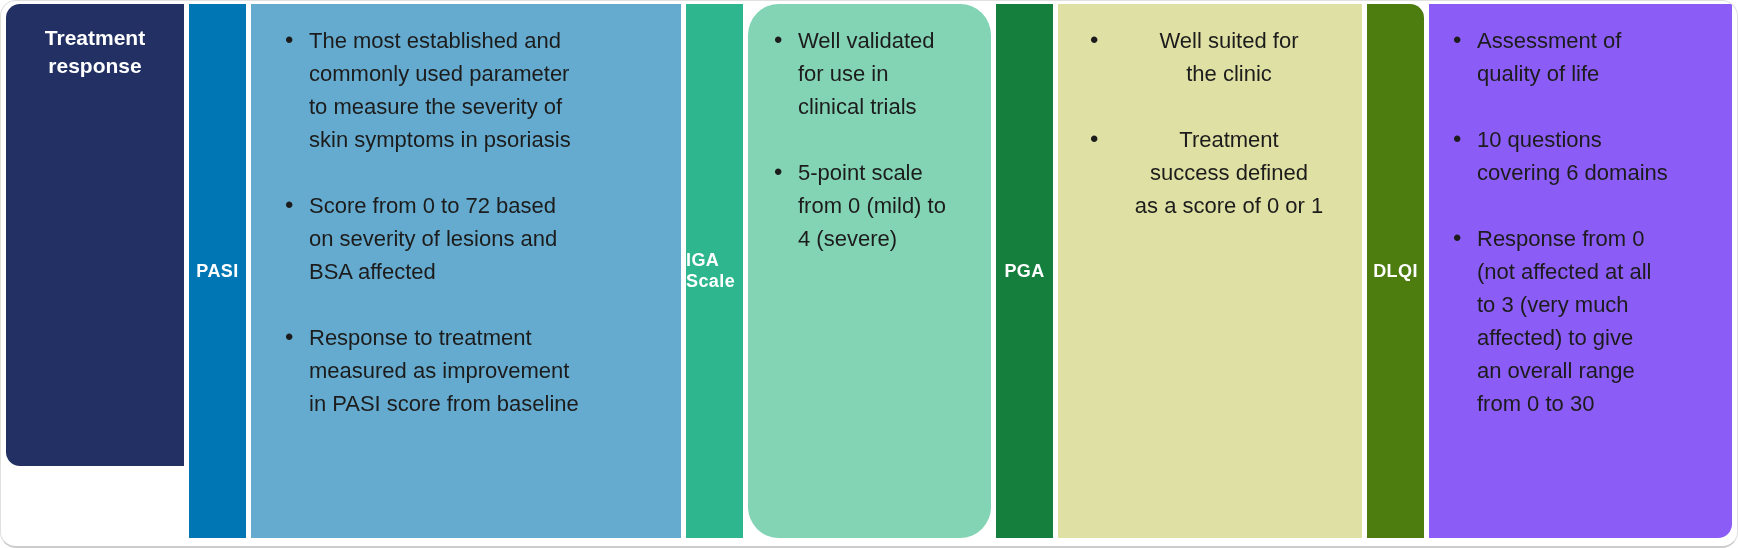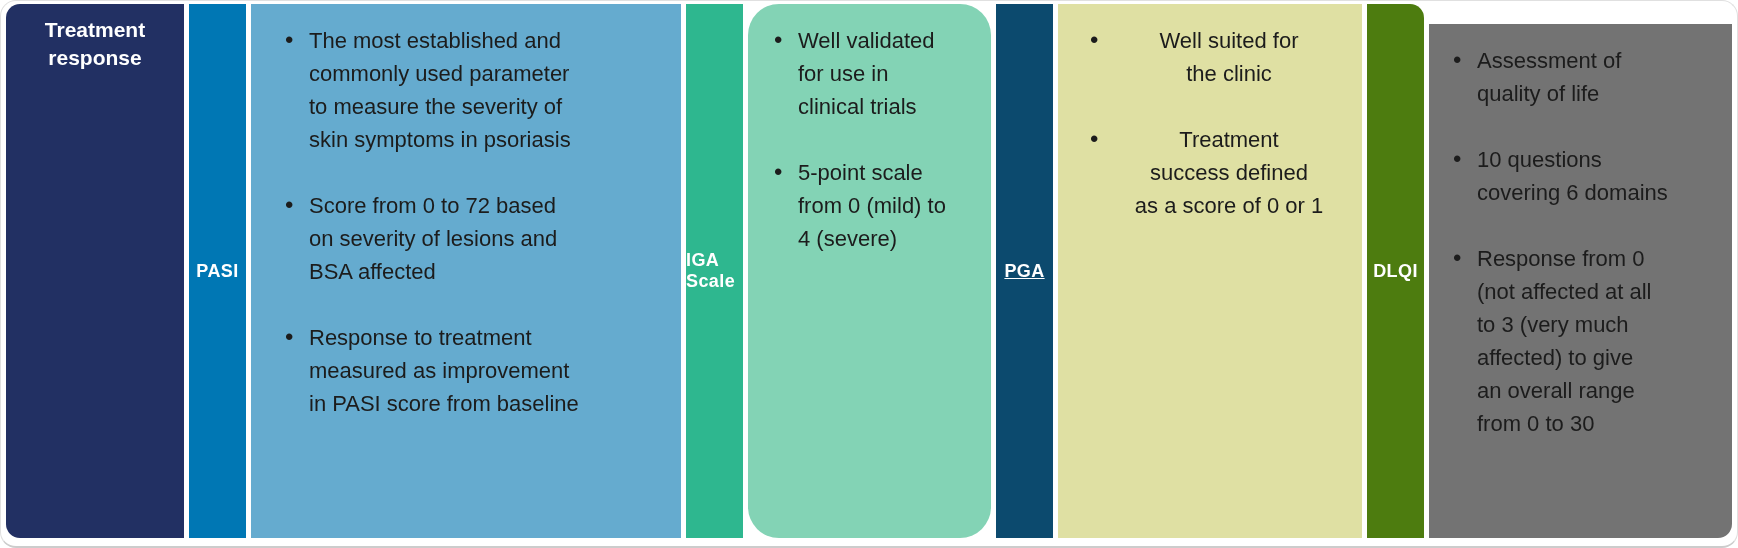--- a/index.html
+++ b/index.html
@@ -17,22 +17,22 @@
     gap:5px;
     overflow:hidden;
   }
 
   
   .rowlabel{
     flex:0 0 178px;
     border-radius:14px 0 0 14px;
     display:flex;
     justify-content:center;
-    padding-top:12px;
-    height:534px;
+    padding-top:20px;
+    height:462px;
   }
   .rowlabel-text{
     color:#ffffff;
     font-weight:bold;
     font-size:21px;
     line-height:28px;
     text-align:center;
     width:120px;
   }
 
@@ -126,35 +126,35 @@
 for use in
 clinical trials</li>
           <li>5-point scale
 from 0 (mild) to
 4 (severe)</li>
         </ul>
     </div>
   </section>
 
   <section class="col col-pga">
-    <header class="col-header" style="background-color: #0c4a6e; text-decoration: underline;">PGA</header>
+    <header class="col-header" style="background-color: #15803d;">PGA</header>
     <div class="col-body" style="background-color: rgb(223, 224, 163); text-align: center;">
       <ul class="bullets">
           <li>Well suited for
 the clinic</li>
           <li>Treatment
 success defined
 as a score of 0 or 1</li>
         </ul>
     </div>
   </section>
 
   <section class="col col-dlqi">
     <header class="col-header" style="background-color: #4d7c0f;">DLQI</header>
-    <div class="col-body" style="background-color: #737373; margin-top: 20px;">
+    <div class="col-body" style="background-color: #8b5cf6;">
       <ul class="bullets">
           <li>Assessment of
 quality of life</li>
           <li>10 questions
 covering 6 domains</li>
           <li>Response from 0
 (not affected at all
 to 3 (very much
 affected) to give
 an overall range

